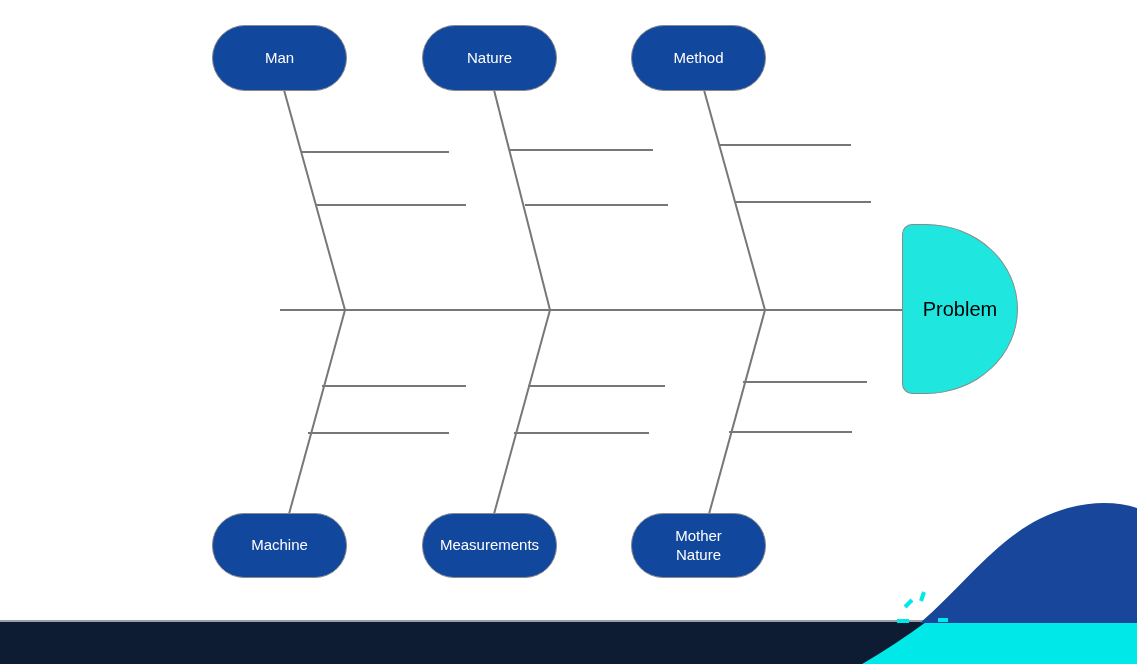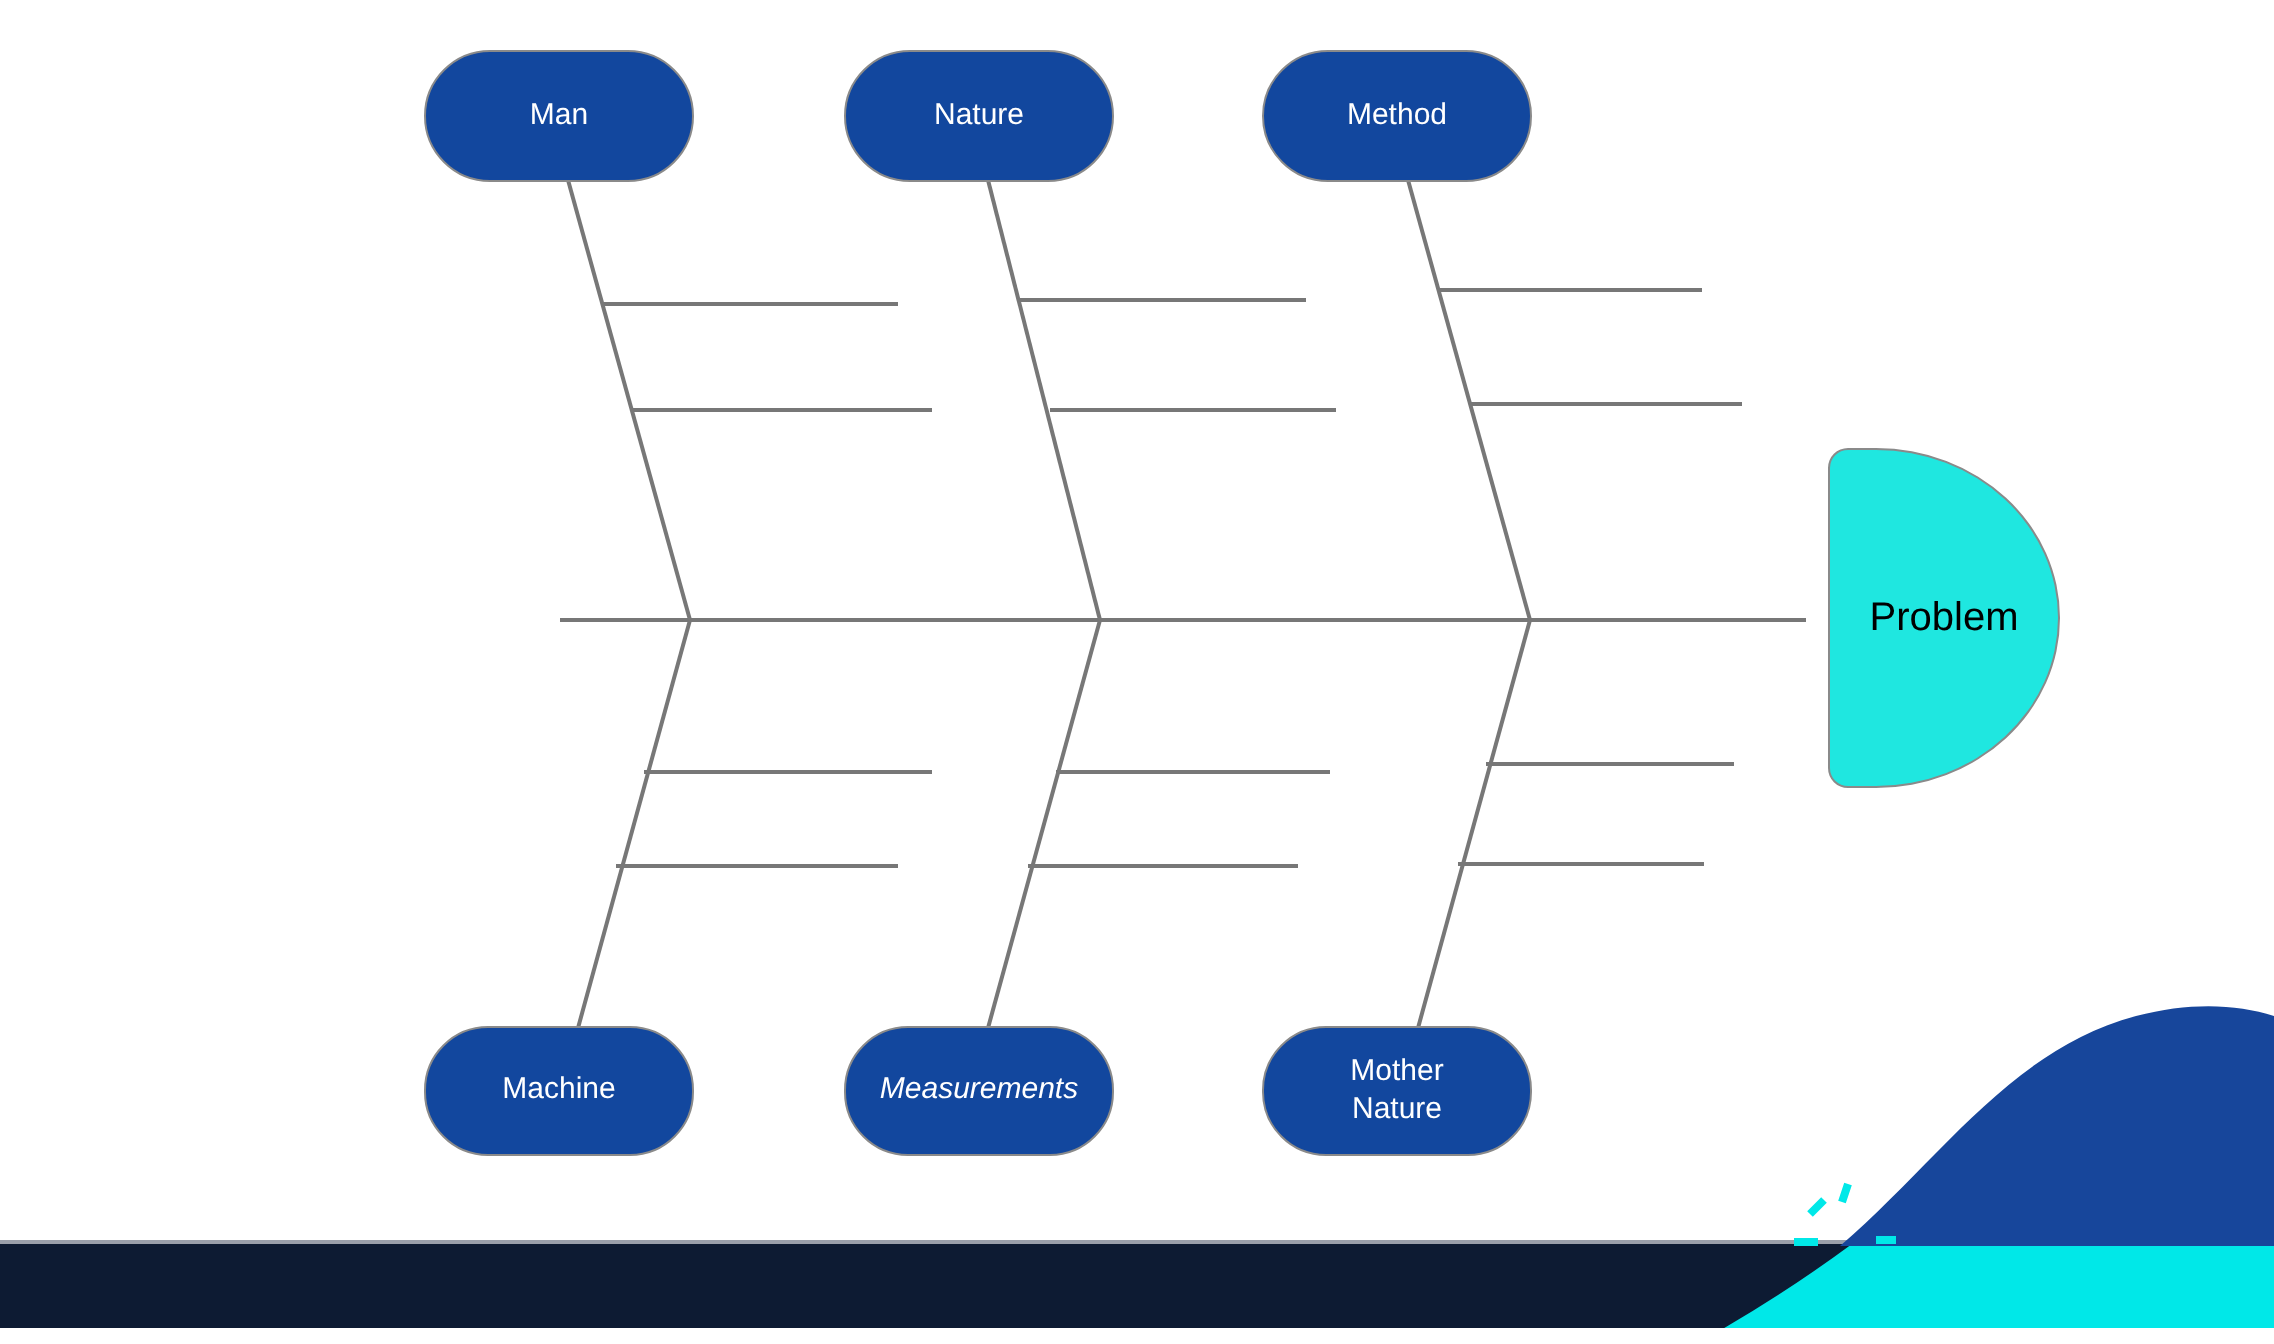--- a/index.html
+++ b/index.html
@@ -45,38 +45,37 @@
     font-size: 15px;
     line-height: 1.25;
     white-space: pre-line;
     z-index: 2;
   }
   .node.bottom { height: 65px; border-radius: 32px; }
   #node-man          { left: 212px; top: 25px;  }
   #node-machine      { left: 422px; top: 25px;  }
   #node-method       { left: 631px; top: 25px;  }
   #node-material     { left: 212px; top: 513px; }
-  #node-measurements { left: 422px; top: 513px; font-style: italic; }
+  #node-measurements { left: 422px; top: 513px; }
   #node-mothernature { left: 631px; top: 513px; }
 
   .effect-head {
     position: absolute;
     left: 902px; top: 224px;
     width: 116px; height: 170px;
     box-sizing: border-box;
     background: var(--effect-fill, #1fe7e0);
     border: 1.5px solid var(--shape-border, #8a8a8a);
     border-radius: 10px 92px 92px 10px / 10px 85px 85px 10px;
     display: flex;
     align-items: center;
     justify-content: center;
     color: var(--effect-text, #000);
     font-size: 20px;
     z-index: 2;
-    margin-left: 12px;
   }
 </style>
 </head>
 <body>
 
 <div class="canvas">
 
   <svg class="layer-svg" viewBox="0 0 1137 672" xmlns="http://www.w3.org/2000/svg">
 
     <line class="bone" x1="280" y1="310" x2="903" y2="310"></line>

